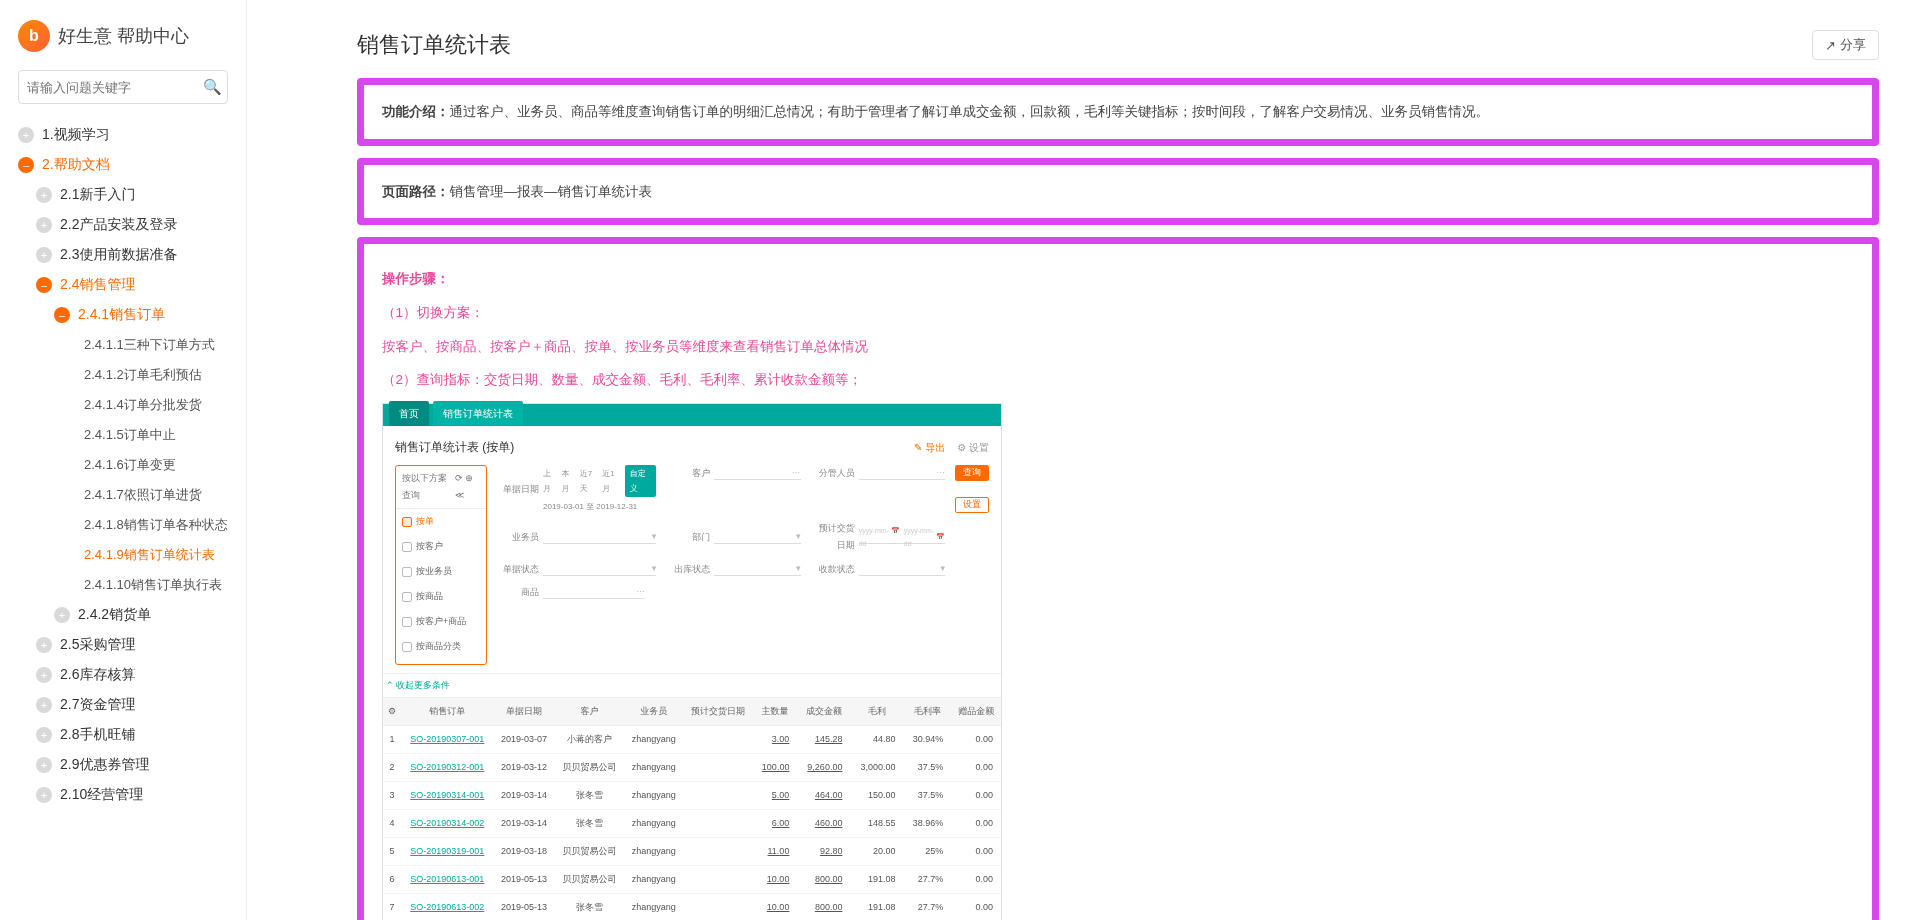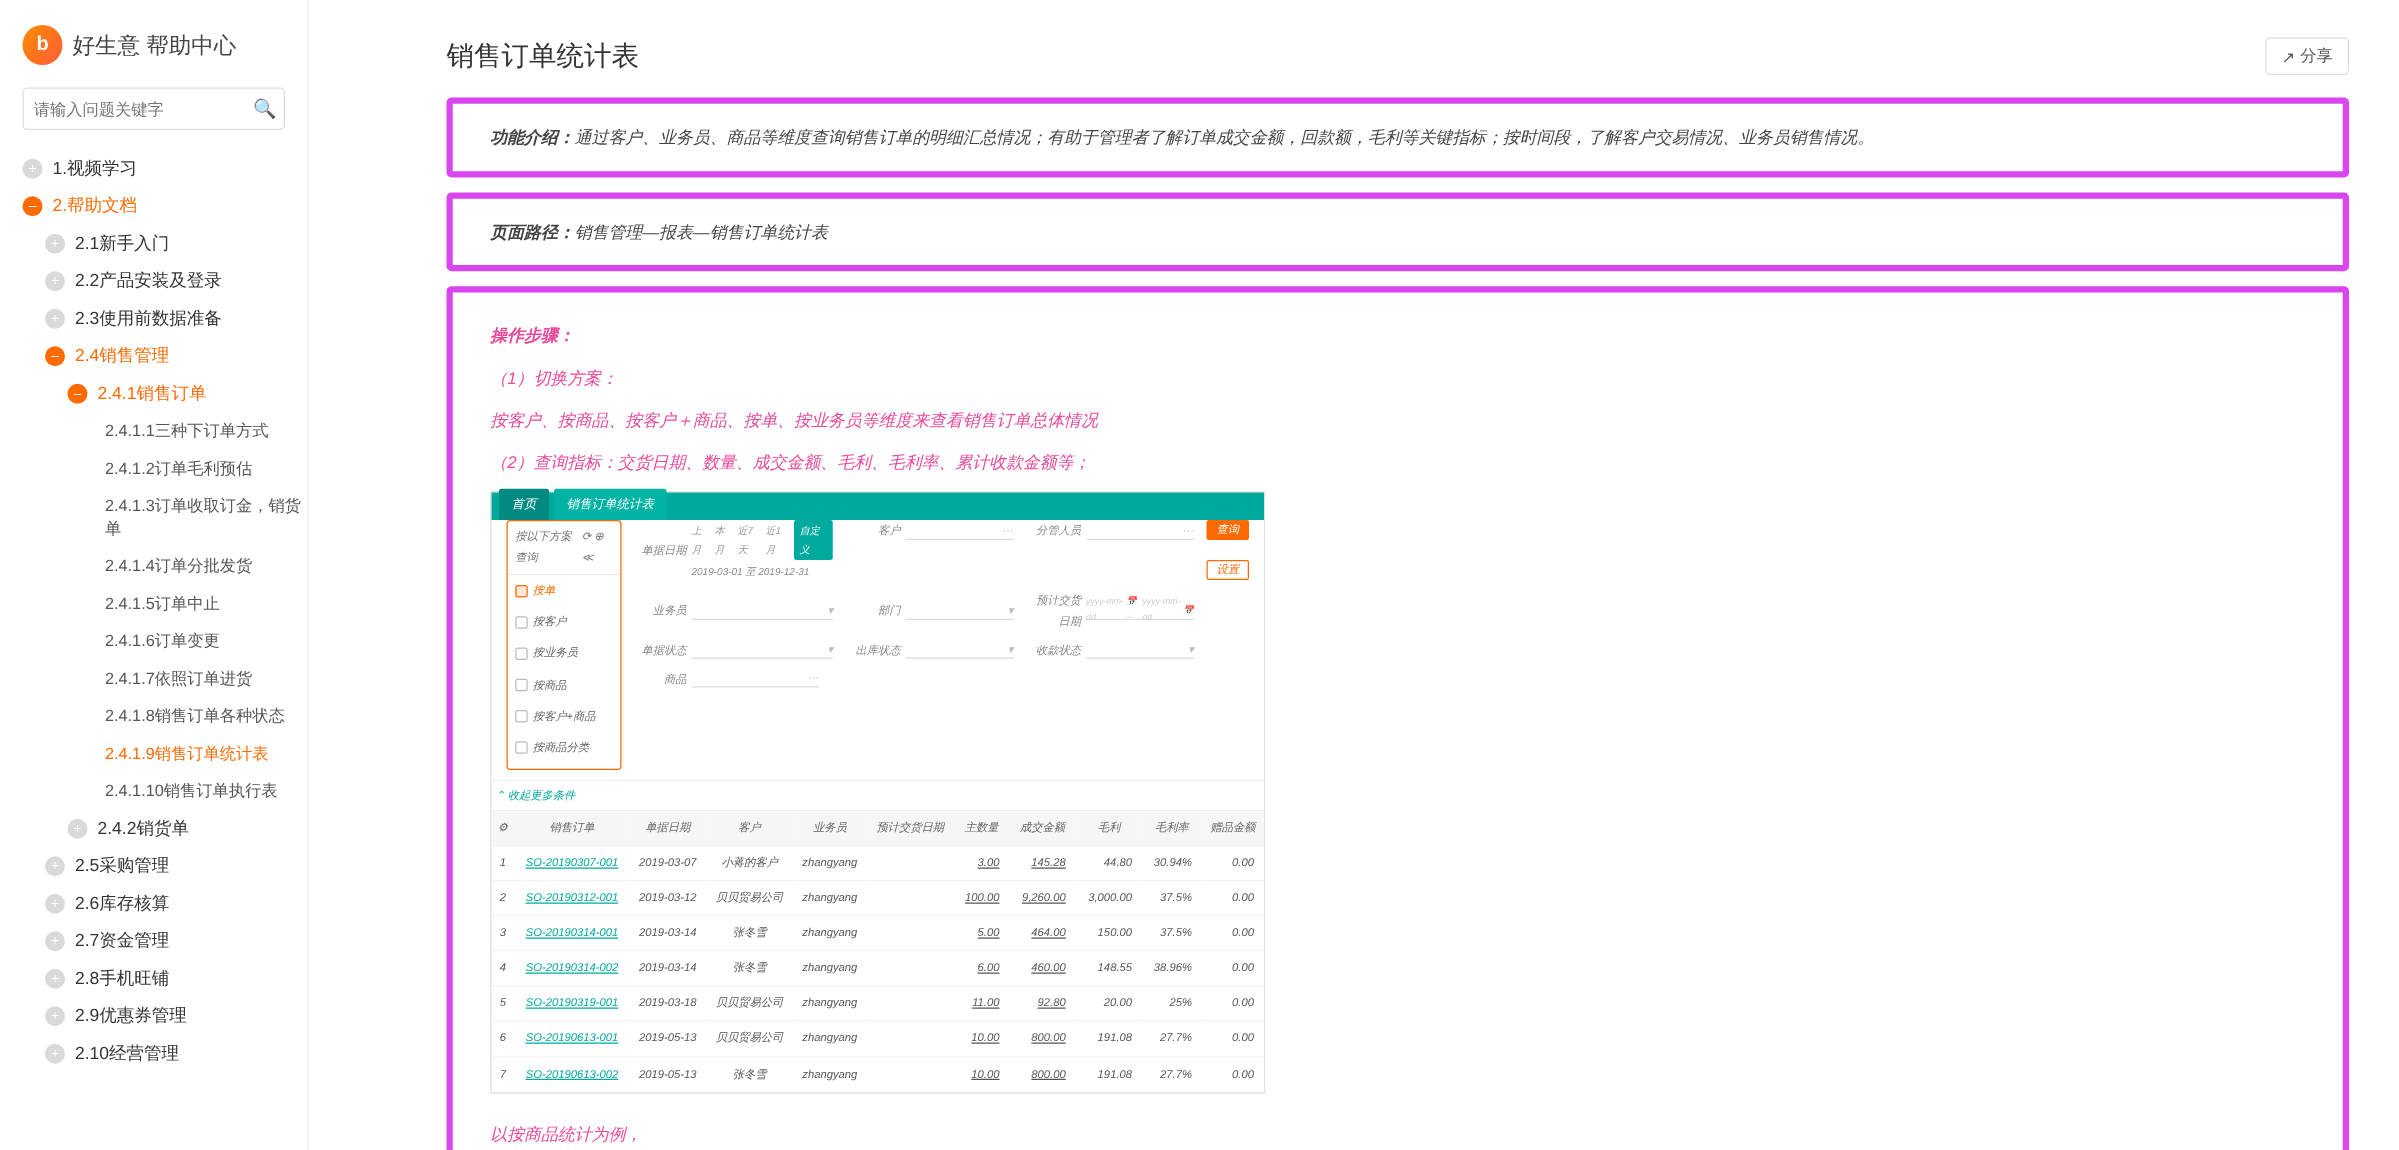--- a/index.html
+++ b/index.html
@@ -21,21 +21,21 @@
 .toggle.minus { background: #ff6a00; color: #fff; }
 .lvl1 { padding-left: 0; font-weight: 500; }
 .lvl2 { padding-left: 18px; }
 .lvl3 { padding-left: 36px; }
 .lvl4 { padding-left: 66px; font-size: 13px; color: #555; }
 .lvl4.active { color: #ff6a00; }
 .main { flex: 1; overflow-y: auto; padding: 30px 40px 40px 110px; position: relative; }
 .title-row { display: flex; justify-content: space-between; align-items: center; margin-bottom: 18px; }
 .page-title { font-size: 22px; font-weight: 500; color: #333; }
 .share-btn { border: 1px solid #ddd; border-radius: 4px; padding: 5px 12px; font-size: 13px; color: #555; background: #fff; display: flex; align-items: center; gap: 4px; cursor: pointer; }
-.card { border: 5px solid #d946ef; border-radius: 4px; padding: 14px 30px; margin-bottom: 12px; font-size: 13.5px; color: #444; line-height: 1.9; font-style: italic; }
+.card { border: 7px solid #d946ef; border-radius: 4px; padding: 14px 18px; margin-bottom: 12px; font-size: 13.5px; color: #444; line-height: 1.9; }
 .card .strong { font-weight: 600; }
 .body-text { font-size: 13.5px; color: #ec4899; line-height: 2.2; margin-top: 6px; }
 .body-text p { margin: 4px 0; }
 .screenshot { width: 620px; border: 1px solid #e0e0e0; margin: 8px 0 18px 0; font-size: 10px; color: #555; background: #fff; }
 .ss-tabs { background: #00a99d; height: 22px; display: flex; align-items: flex-end; padding: 0 6px; gap: 4px; }
 .ss-tab { background: #008a80; color: #fff; padding: 3px 10px 3px; font-size: 10px; border-radius: 2px 2px 0 0; }
 .ss-tab.active { background: #00b3a5; position: relative; }
 .ss-head { display: flex; justify-content: space-between; align-items: center; padding: 10px 12px 6px; }
 .ss-head-title { font-size: 12px; color: #333; font-weight: 500; }
 .ss-head-right { display: flex; gap: 12px; color: #ff6a00; font-size: 10px; }
@@ -108,23 +108,20 @@
           <span class="toggle minus">–</span>
           <span>2.4.1销售订单</span>
         </div>
       <div class="nav-item lvl4">
           <span>2.4.1.1三种下订单方式</span>
         </div>
       <div class="nav-item lvl4">
           <span>2.4.1.2订单毛利预估</span>
         </div>
       <div class="nav-item lvl4">
-          <span>2.4.1.3订单收取订金，销货单</span>
-        </div>
-      <div class="nav-item lvl4">
           <span>2.4.1.4订单分批发货</span>
         </div>
       <div class="nav-item lvl4">
           <span>2.4.1.5订单中止</span>
         </div>
       <div class="nav-item lvl4">
           <span>2.4.1.6订单变更</span>
         </div>
       <div class="nav-item lvl4">
           <span>2.4.1.7依照订单进货</span>
@@ -190,20 +187,27 @@
         <p class="strong">操作步骤：</p>
         <p>（1）切换方案：</p>
         <p>按客户、按商品、按客户＋商品、按单、按业务员等维度来查看销售订单总体情况</p>
         <p>（2）查询指标：交货日期、数量、成交金额、毛利、毛利率、累计收款金额等；</p>
       </div>
 
       <div class="screenshot">
         <div class="ss-tabs">
           <div class="ss-tab">首页</div>
           <div class="ss-tab active">销售订单统计表</div>
+        </div>
+        <div class="ss-head">
+          <div class="ss-head-title">销售订单统计表 (按单)</div>
+          <div class="ss-head-right">
+            <span>✎ <span>导出</span></span>
+            <span class="gray">⚙ <span>设置</span></span>
+          </div>
         </div>
         <div class="ss-filter">
           <div class="ss-scheme">
             <div class="ss-scheme-head">
                 <span>按以下方案查询</span>
                 <span>⟳ ⊕ ≪</span>
               </div>
             <div id="scheme-list">
                 <div class="ss-scheme-item sel"><span class="ss-sch-icon sel"></span>按单</div>
                 <div class="ss-scheme-item"><span class="ss-sch-icon"></span>按客户</div>

